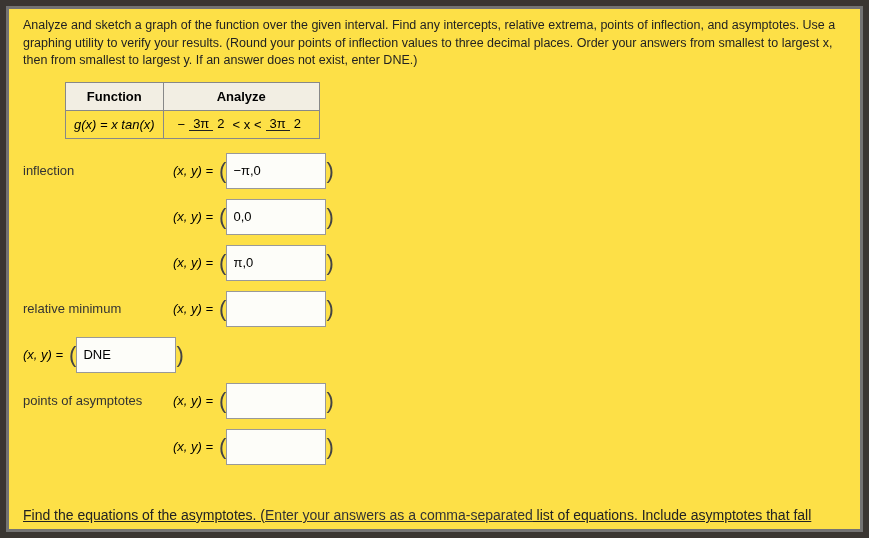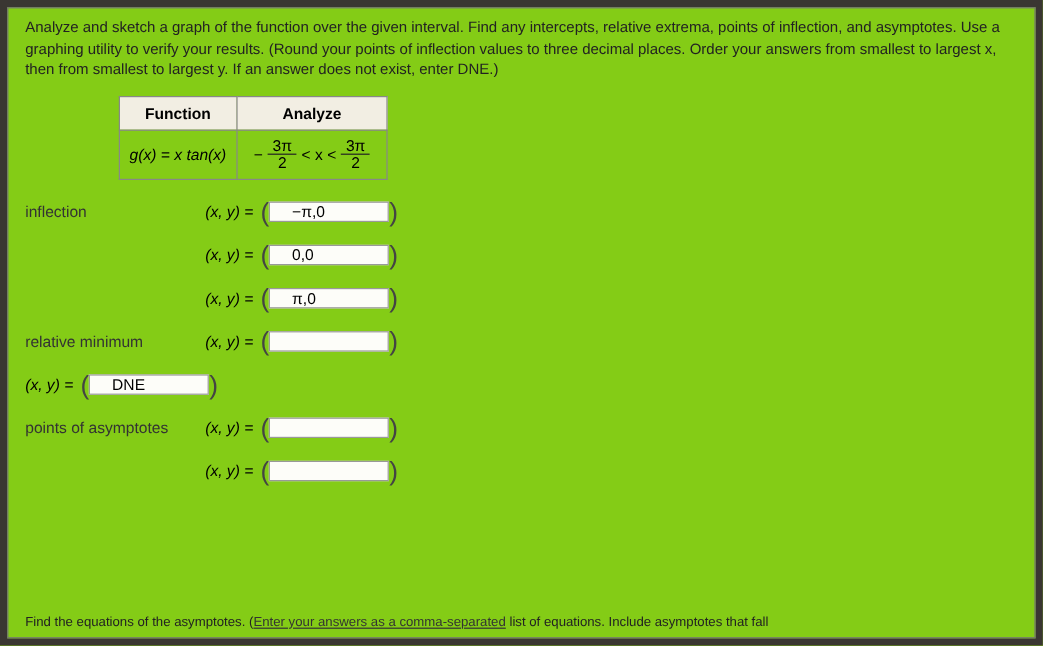--- a/index.html
+++ b/index.html
@@ -5,35 +5,35 @@
   * { box-sizing: border-box; margin: 0; padding: 0; }
   body {
     font-family: Verdana, Geneva, sans-serif;
     background: #3a3632;
     padding: 6px;
     width: 869px;
     height: 538px;
     overflow: hidden;
   }
   .main-panel {
-    background: #84cc16;
-    border: 1px solid #737373;
+    background: #fde047;
+    border: 3px solid #737373;
     padding: 8px 14px;
     height: 100%;
     position: relative;
   }
   .instructions {
     font-size: 12.5px;
     line-height: 1.4;
     color: #222;
     margin-bottom: 12px;
   }
   .func-table {
     border-collapse: collapse;
-    margin-left: 78px;
+    margin-left: 42px;
     margin-bottom: 14px;
   }
   .func-table th, .func-table td {
     border: 1px solid #888;
     padding: 4px 8px;
     text-align: center;
     font-size: 13px;
   }
   .func-table th {
     font-weight: bold;
@@ -43,21 +43,21 @@
   .func-cell { font-style: italic; }
   .interval-cell {
     display: flex;
     align-items: center;
     justify-content: center;
     gap: 4px;
     padding: 2px 6px;
   }
   .frac {
     display: inline-flex;
-    flex-direction: column;
+    flex-direction: row;
     align-items: center;
     font-size: 13px;
     line-height: 1.05;
     vertical-align: middle;
   }
   .frac .top { border-bottom: 1px solid #222; padding: 0 4px; }
   .frac .bot { padding: 0 4px; }
   .row {
     display: flex;
     align-items: center;
@@ -77,32 +77,33 @@
   .paren {
     display: flex;
     align-items: center;
     font-size: 22px;
     color: #444;
   }
   .answer-input {
     border: 1px solid #999;
     background: #fdfdf9;
     font-size: 13px;
-    padding: 3px 18px;
+    padding: 3px 6px;
     width: 100px;
-    height: 17px;
+    height: 36px;
     font-family: inherit;
   }
   .footer-text {
-    font-size: 11px;
+    font-size: 14px;
     color: #222;
     position: absolute;
     bottom: 6px;
     left: 14px;
     right: 14px;
+    text-decoration: underline;
   }
   .footer-text .linky {
     text-decoration: underline;
     color: #333;
   }
 </style>
 </head>
 <body>
 
 <div class="main-panel">

